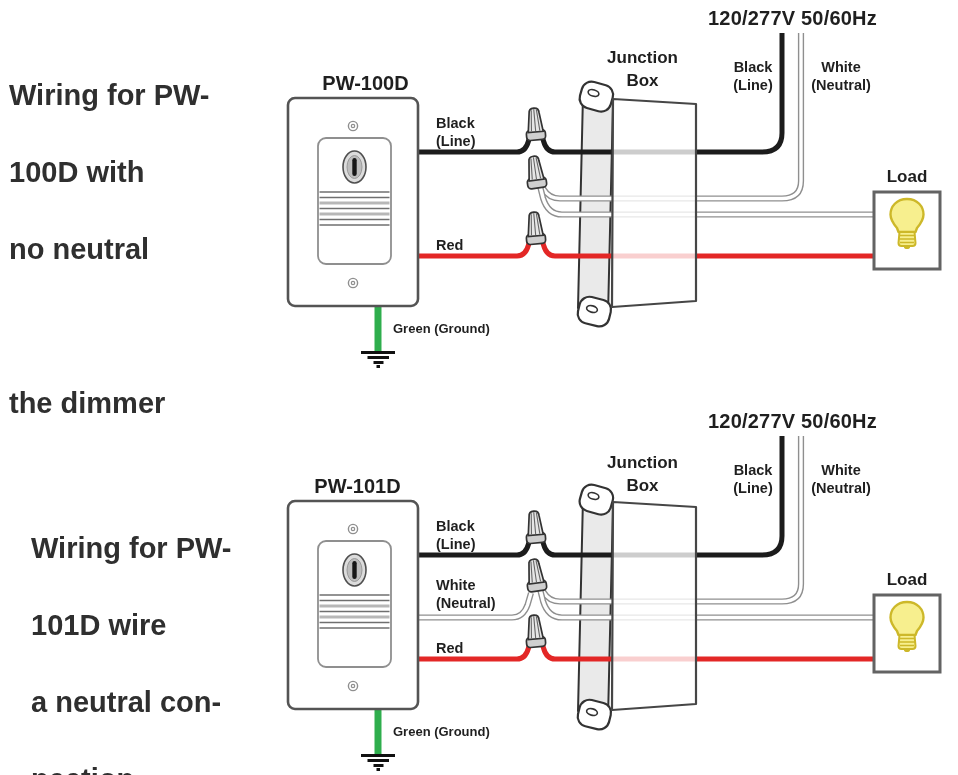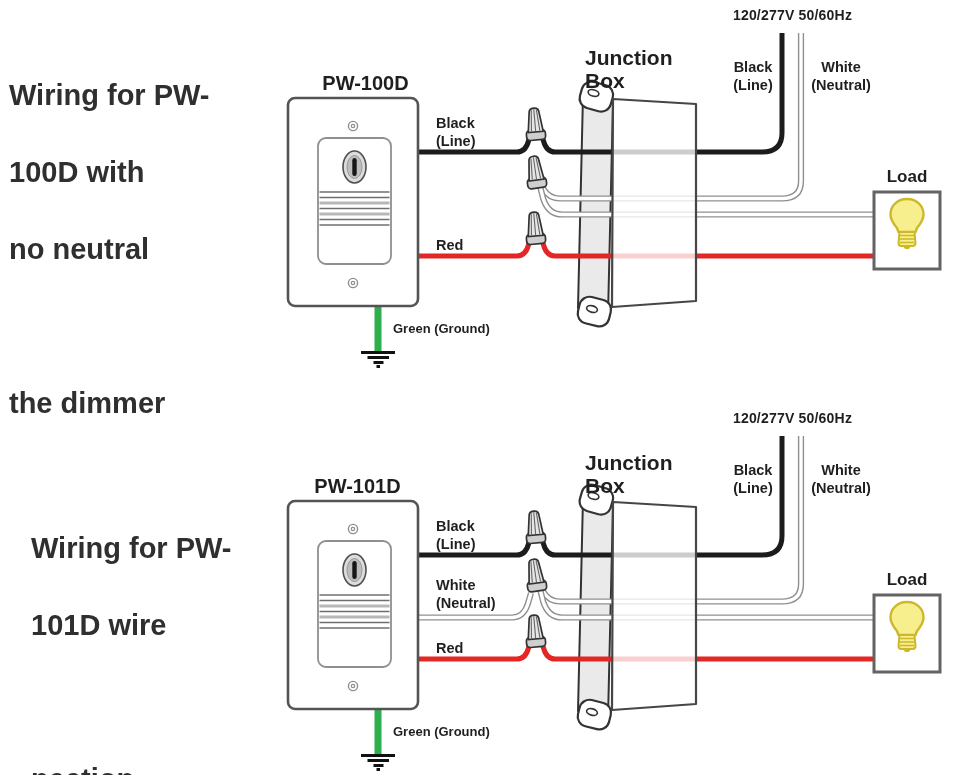--- a/index.html
+++ b/index.html
@@ -7,22 +7,22 @@
     position:relative;width:958px;height:775px;background:#ffffff;overflow:hidden;
     font-family:"Liberation Sans","DejaVu Sans",sans-serif;color:#1f1f1f;
   }
   svg{position:absolute;left:0;top:0;}
   .lbl{position:absolute;font-weight:bold;color:#1f1f1f;white-space:pre;}
   .caption{
     position:absolute;font-size:29px;line-height:38.5px;color:#2f2f2f;font-weight:700;
     letter-spacing:0px;white-space:pre;
   }
   .device{font-size:20px;width:115px;text-align:center;}
-  .supplyhdr{font-size:14px;width:185px;text-align:center;letter-spacing:0.2px;}
-  .jb{font-size:21px;line-height:23px;width:115px;}
+  .supplyhdr{font-size:20px;width:185px;text-align:center;letter-spacing:0.2px;}
+  .jb{font-size:17px;line-height:23px;width:115px;text-align:center;}
   .wire{font-size:14.5px;line-height:17.5px;}
   .wirec{font-size:14.5px;line-height:17.5px;text-align:center;}
   .ground{font-size:13px;}
   .load{font-size:17px;width:64px;text-align:center;}
 </style>
 </head>
 <body>
 
 <div class="canvas">
 
@@ -170,21 +170,21 @@
   <div class="lbl jb" style="left:585px;top:46px"><span>Junction</span><br><span>Box</span></div>
   <div class="lbl wirec" style="left:722px;top:59px;width:62px"><span>Black</span><br><span>(Line)</span></div>
   <div class="lbl wirec" style="left:799px;top:59px;width:84px"><span>White</span><br><span>(Neutral)</span></div>
   <div class="lbl wire" style="left:436px;top:115px"><span>Black</span><br><span>(Line)</span></div>
   <div class="lbl wire" style="left:436px;top:237px">Red</div>
   <div class="lbl ground" style="left:393px;top:321px">Green (Ground)</div>
   <div class="lbl load" style="left:875px;top:167px">Load</div>
 
   <div class="caption" style="left:31px;top:529px"><span>Wiring for PW-</span><br>
 <span>101D wire</span><br>
-<br>
+<span>a neutral con-</span><br>
 <span>nection.</span></div>
 
   <div class="lbl device" style="left:300px;top:475px">PW-101D</div>
   <div class="lbl supplyhdr" style="left:700px;top:410px">120/277V 50/60Hz</div>
   <div class="lbl jb" style="left:585px;top:451px"><span>Junction</span><br><span>Box</span></div>
   <div class="lbl wirec" style="left:722px;top:462px;width:62px"><span>Black</span><br><span>(Line)</span></div>
   <div class="lbl wirec" style="left:799px;top:462px;width:84px"><span>White</span><br><span>(Neutral)</span></div>
   <div class="lbl wire" style="left:436px;top:518px"><span>Black</span><br><span>(Line)</span></div>
   <div class="lbl wire" style="left:436px;top:577px"><span>White</span><br><span>(Neutral)</span></div>
   <div class="lbl wire" style="left:436px;top:640px">Red</div>

